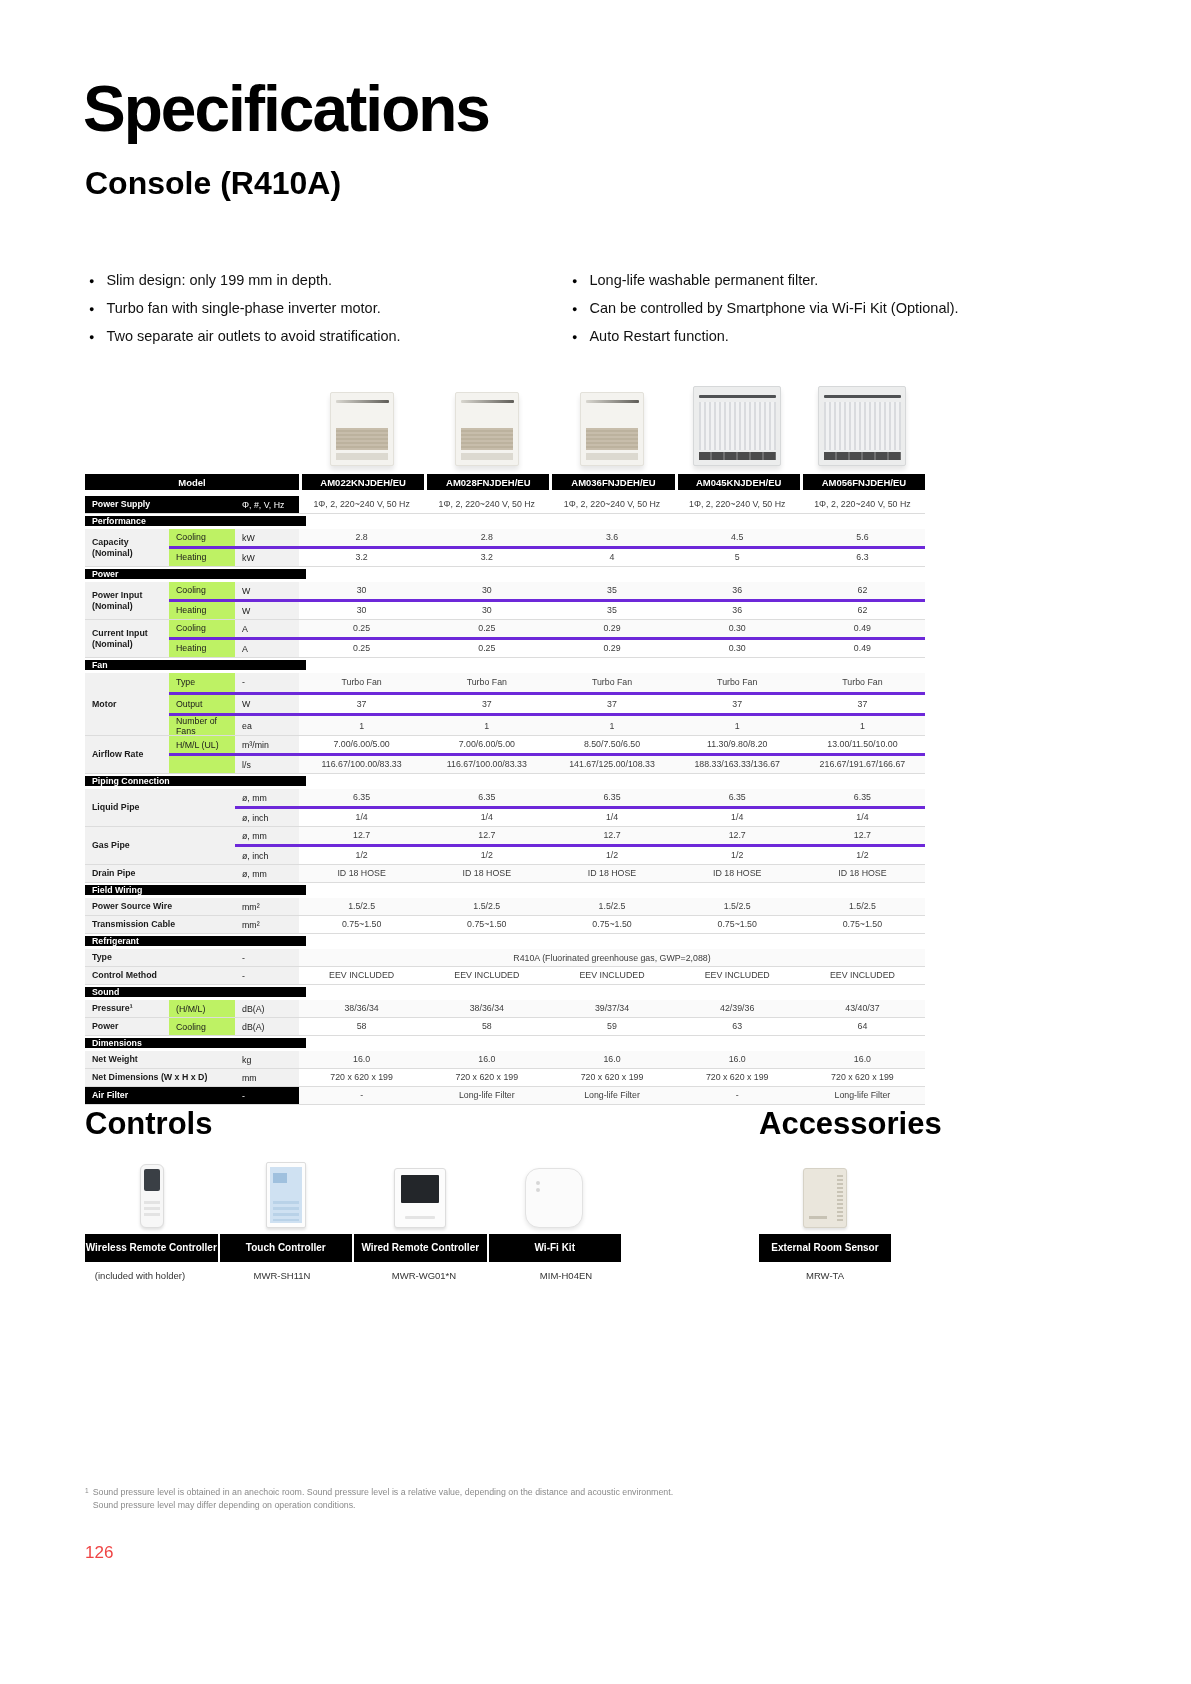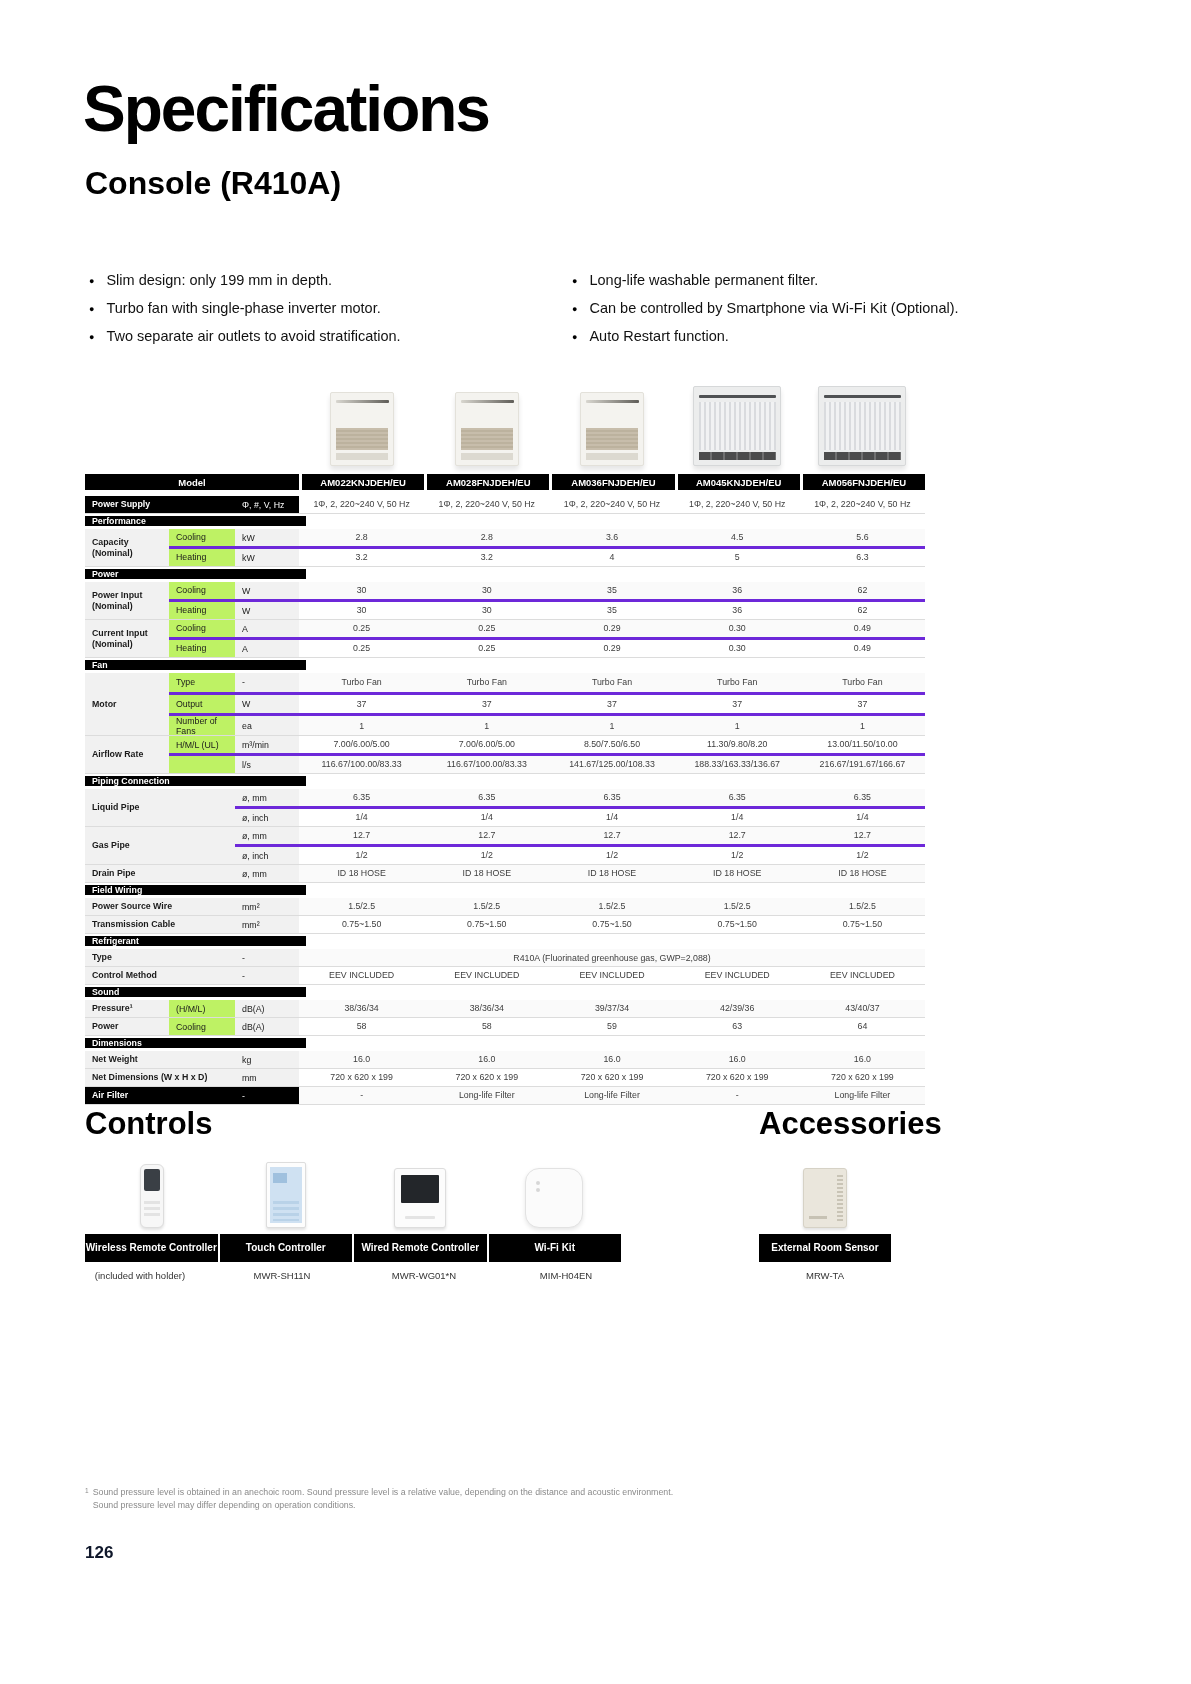--- a/index.html
+++ b/index.html
@@ -100,21 +100,21 @@
   .dev-wifi .dot{position:absolute;top:12px;left:10px;width:4px;height:4px;border-radius:50%;background:#d7d7d7;box-shadow:0 7px 0 #d7d7d7;}
   .dev-sensor{width:42px;height:58px;background:#eae6dc;border:1px solid #d6d2c6;border-radius:3px;position:relative;box-shadow:0 2px 3px rgba(0,0,0,0.12);}
   .dev-sensor .vents{position:absolute;top:6px;bottom:6px;right:3px;width:6px;
         background:repeating-linear-gradient(to bottom,#c9c4b6 0 2px,#eae6dc 2px 4px);}
   .dev-sensor .logo{position:absolute;bottom:8px;left:5px;width:18px;height:3px;background:#c7c2b4;}
 
   
   .footnote{position:absolute;left:85px;top:1486px;font-size:8.8px;color:#8a8a8a;line-height:1.45;}
   .footnote sup{font-size:6.5px;margin-right:4px;}
   .footnote .fn-lines{display:inline-block;vertical-align:top;}
-  .page-num{position:absolute;left:85px;top:1543px;font-size:17px;font-weight:700;color:#0f172a;}
+  .page-num{position:absolute;left:85px;top:1543px;font-size:17px;font-weight:400;color:#ef4444;}
 </style>
 </head>
 <body>
 
 <div class="page">
 
   <div class="main-title">Specifications</div>
   <div class="sub-title">Console (R410A)</div>
 
   <div class="features">

